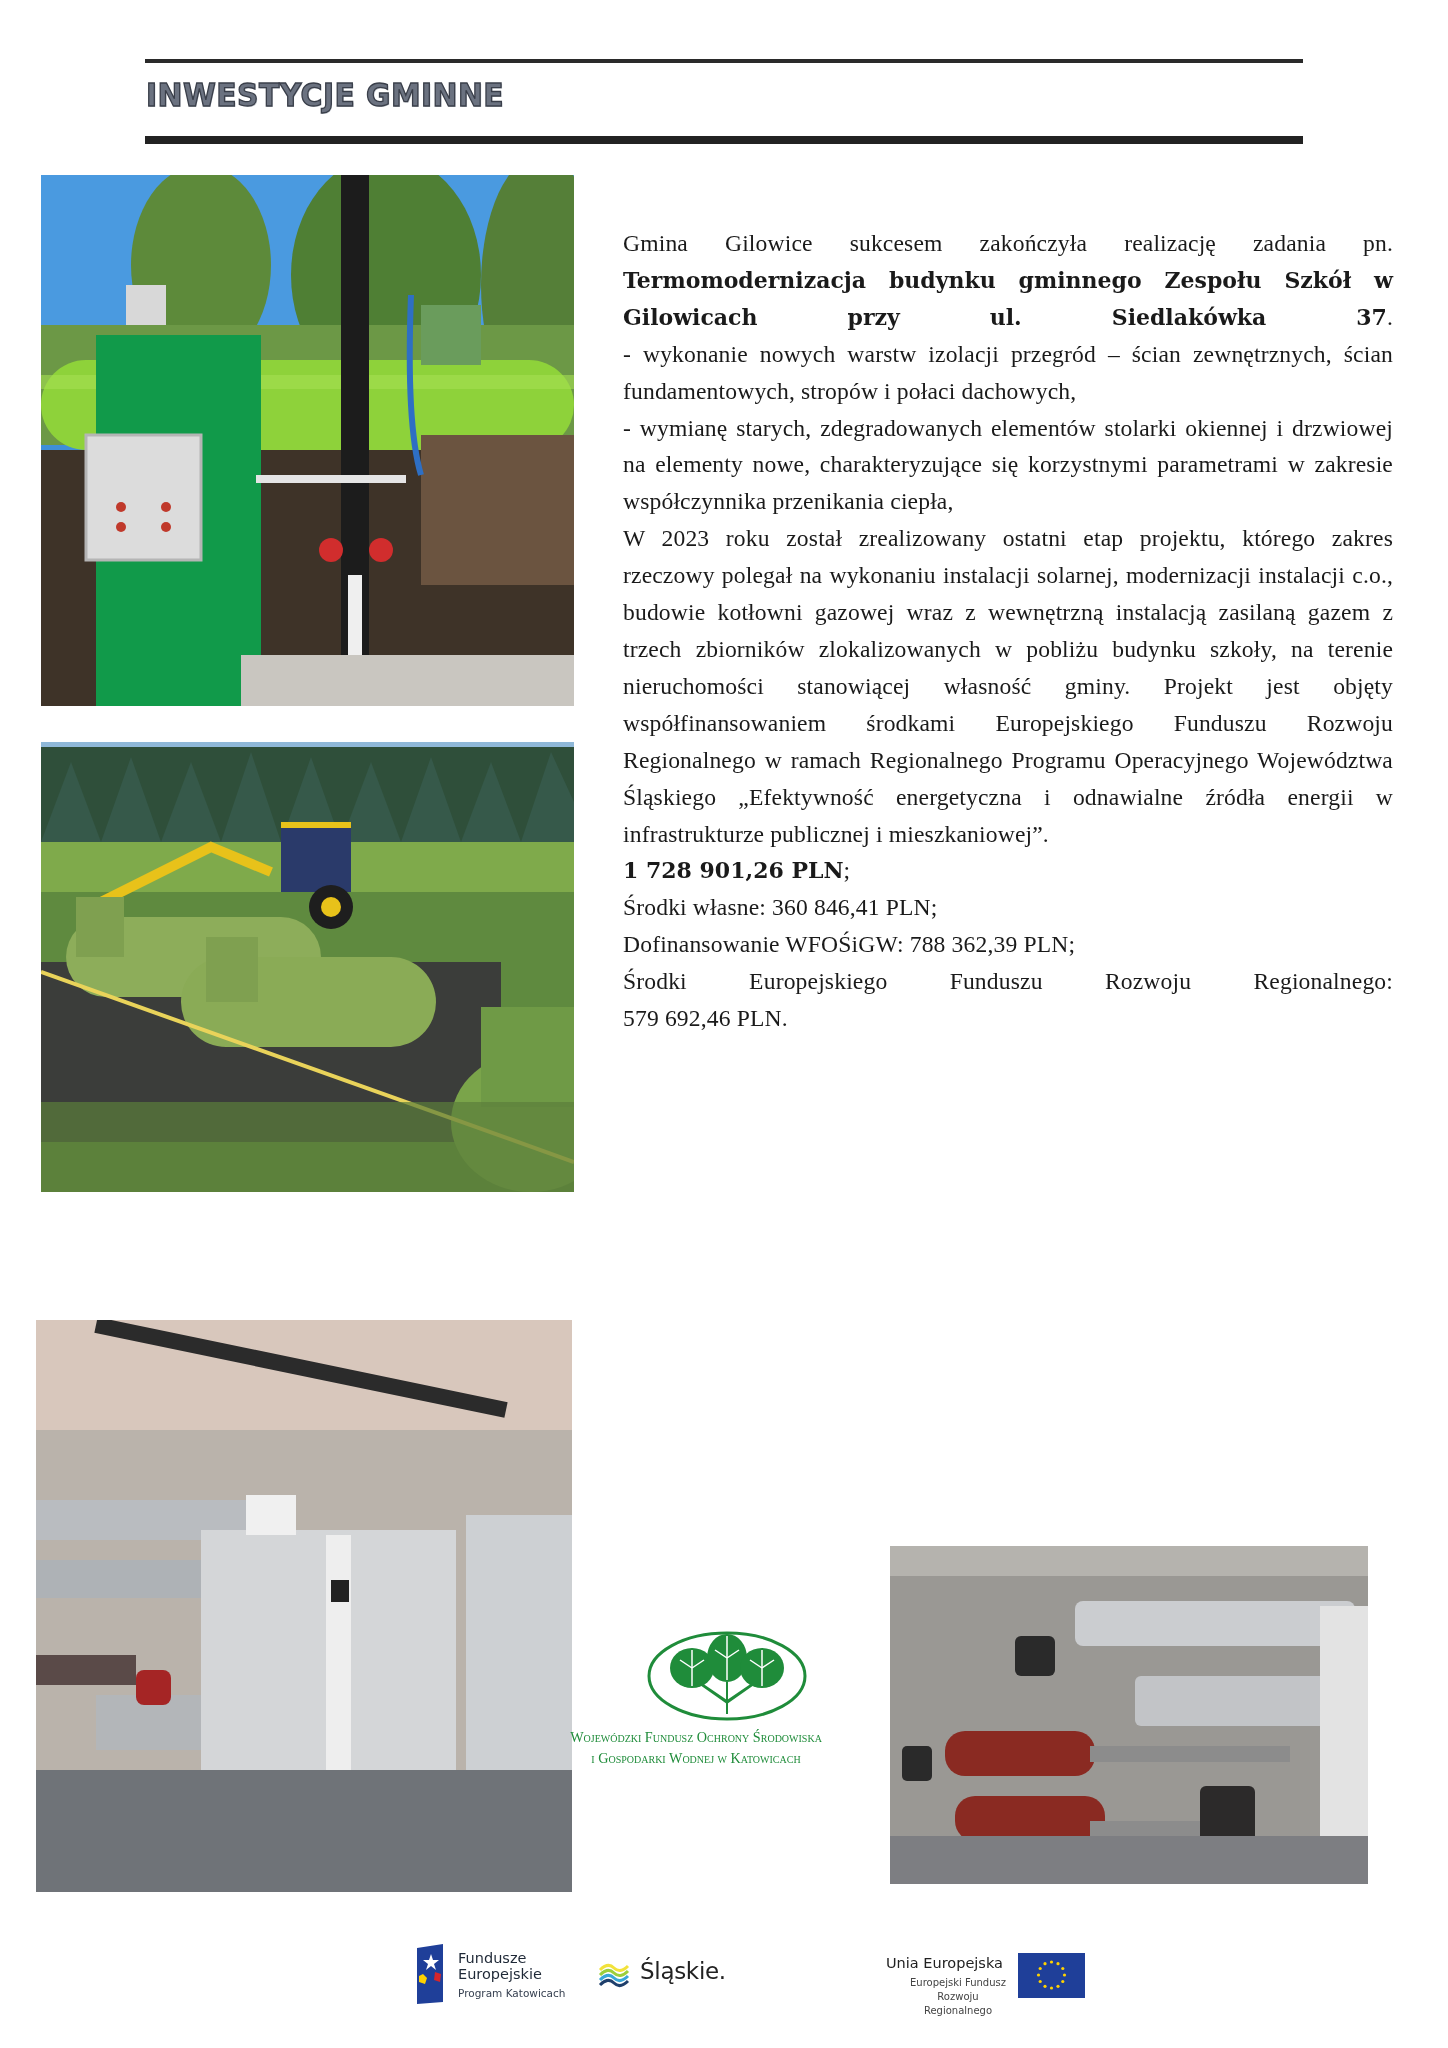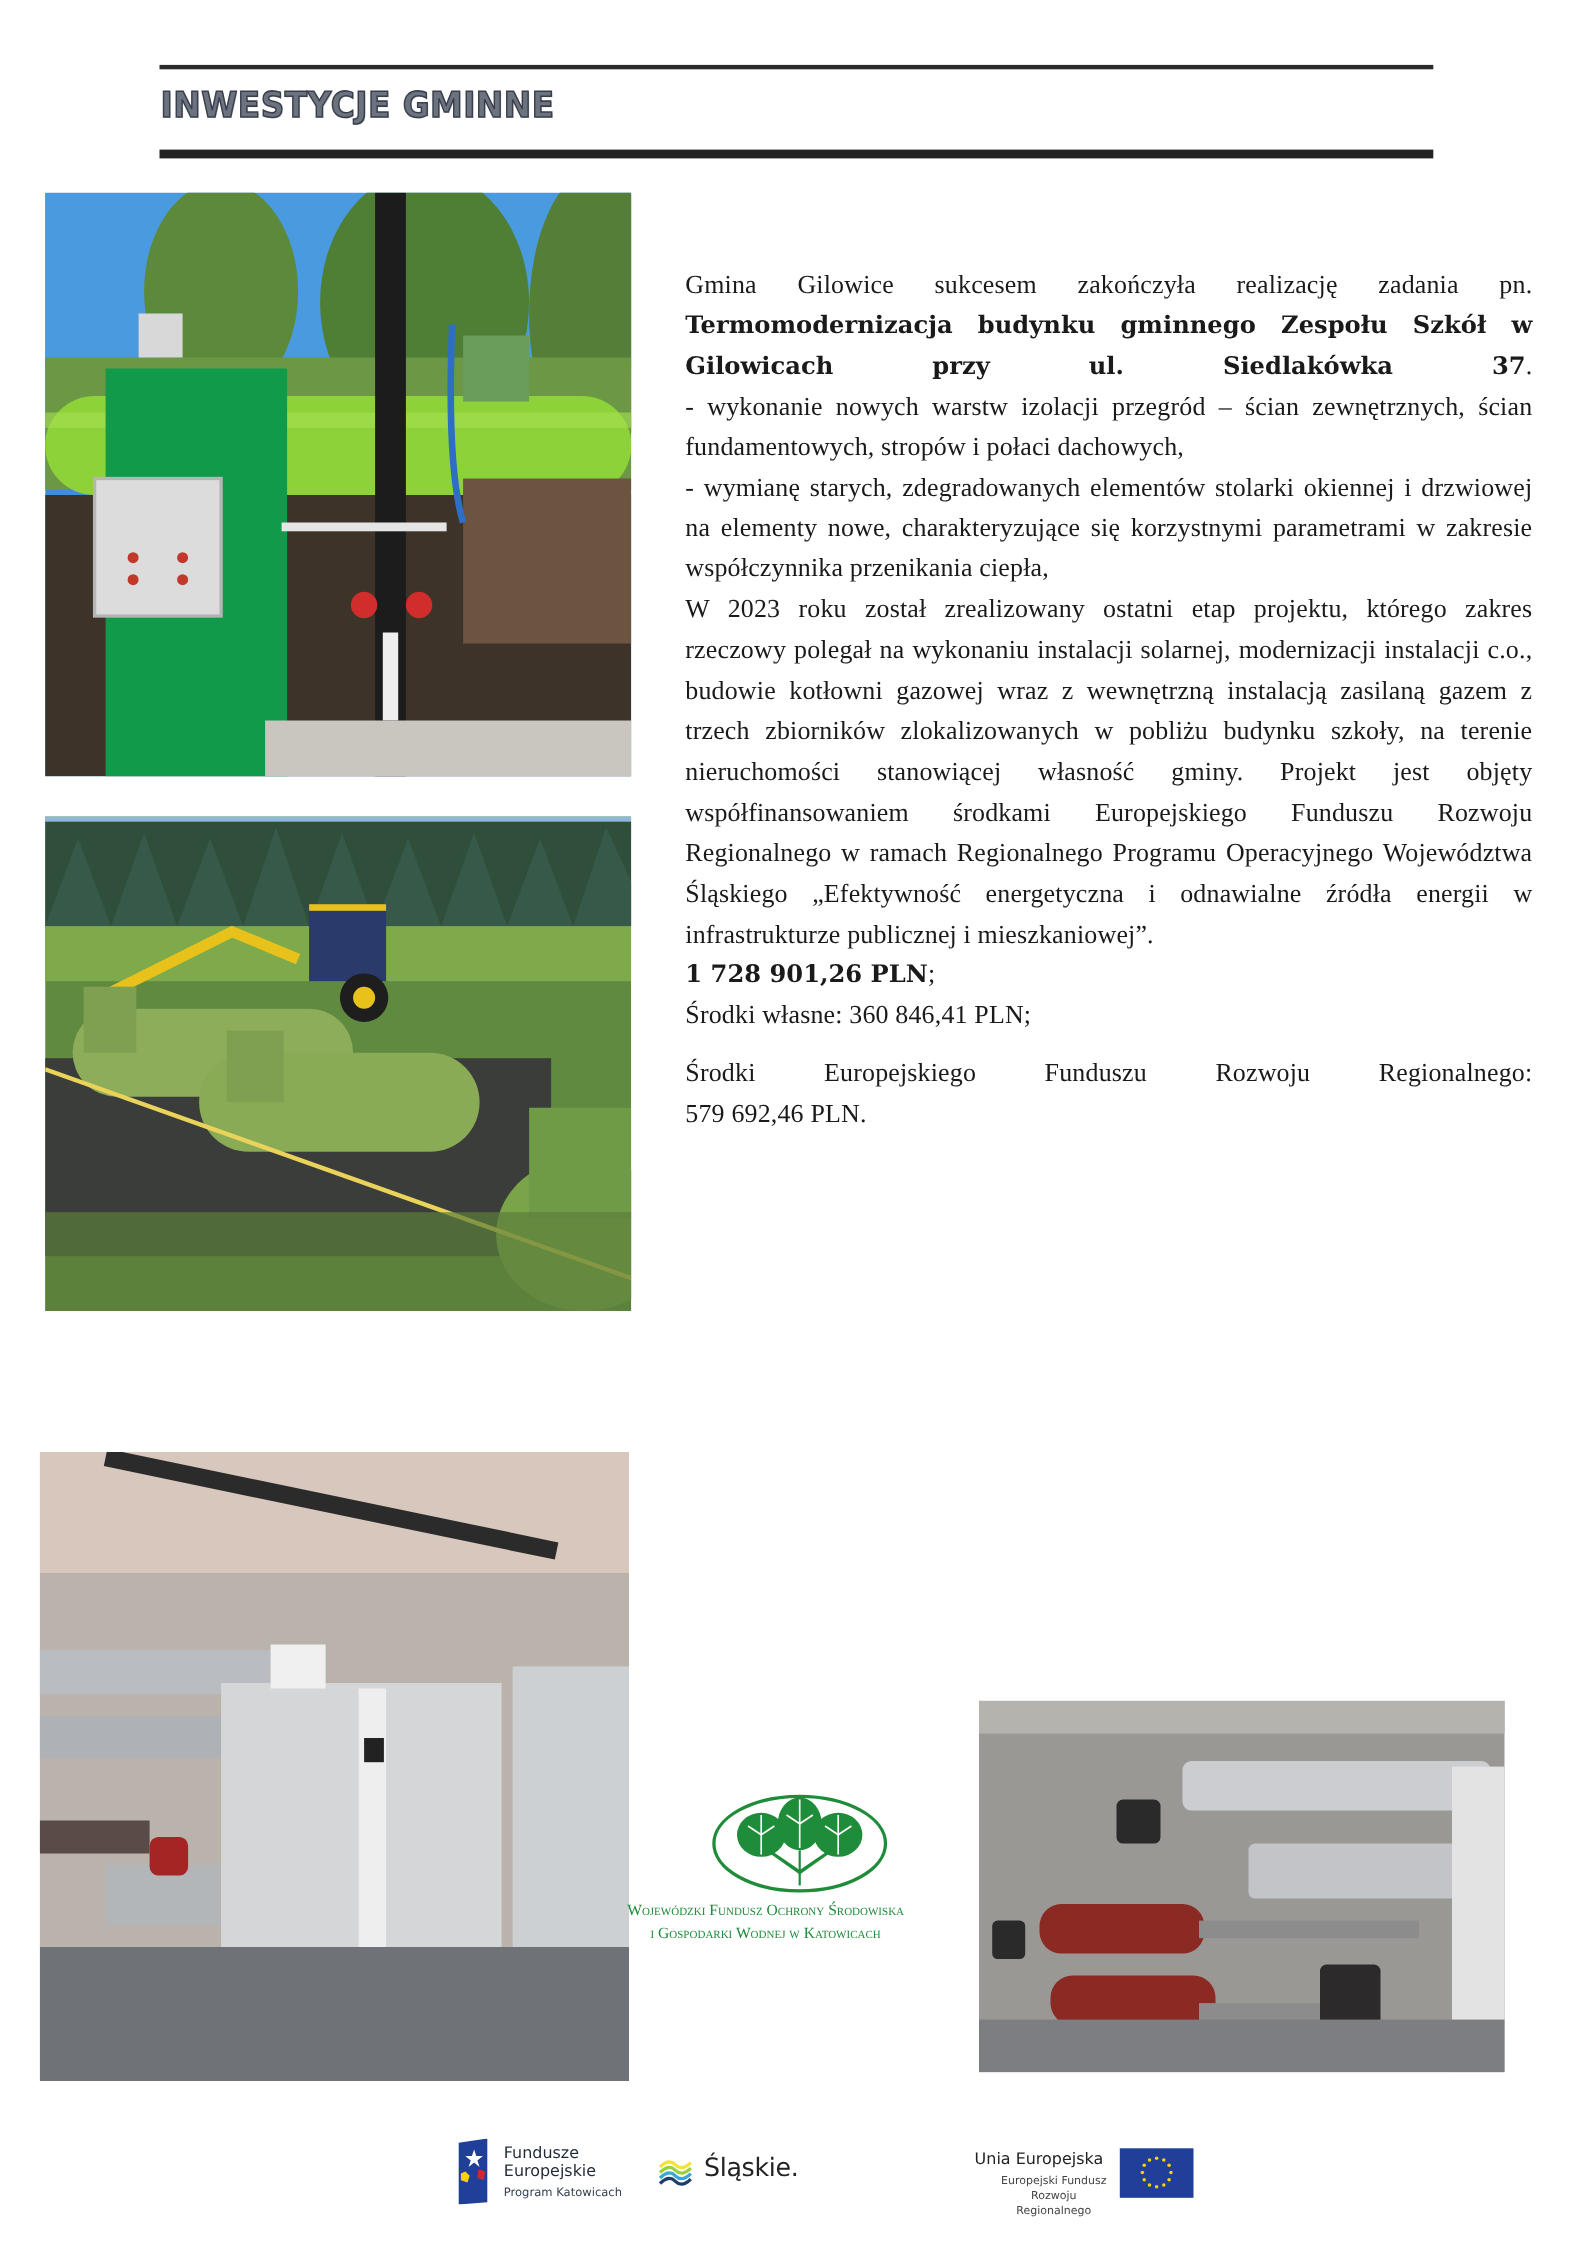--- a/index.html
+++ b/index.html
@@ -21,21 +21,21 @@
   .photo-2 { left: 41px; top: 742px; width: 533px; height: 450px; }
   .photo-3 { left: 36px; top: 1320px; width: 536px; height: 572px; }
   .photo-4 { left: 890px; top: 1546px; width: 478px; height: 338px; }
 
   .article {
     left: 623px; top: 225px; width: 770px; font-size: 23.6px; line-height: 36.9px;
     text-align: justify; font-family: "Liberation Serif", serif; letter-spacing: 0.15px;
   }
   .article p { margin: 0; }
   .article b { font-family: "DejaVu Serif", serif; font-size: 22px; letter-spacing: 0; }
-  .article .jl { text-align-last: justify; margin-top: 16px; }
+  .article .jl { text-align-last: justify; }
 
   .wfos { left: 592px; top: 1628px; width: 270px; height: 140px; }
   .wfos-text { left: 560px; top: 1727px; width: 272px; text-align: center; color: #1f8c3a; font-family: "Liberation Serif", serif; font-size: 14.2px; line-height: 21px; font-variant: small-caps; }
 
   .fe-logo { left: 415px; top: 1944px; width: 160px; height: 62px; }
   .fe-text1 { left: 458px; top: 1950px; font-family: "DejaVu Sans", sans-serif; font-size: 14.5px; line-height: 16px; color: #1f2937; }
   .fe-text2 { left: 458px; top: 1987px; font-family: "DejaVu Sans", sans-serif; font-size: 10.5px; color: #374151; }
   .sl-logo { left: 596px; top: 1958px; width: 36px; height: 32px; }
   .sl-text { left: 640px; top: 1958px; font-family: "DejaVu Sans", sans-serif; font-size: 23px; color: #222; letter-spacing: -0.3px; }
   .ue-text1 { left: 886px; top: 1955px; font-family: "DejaVu Sans", sans-serif; font-size: 14.5px; color: #222; }
@@ -144,20 +144,21 @@
 <div class="abs article">
   <p class="jl">
     <span>Gmina Gilowice sukcesem zakończyła realizację zadania pn.</span>
     <b>Termomodernizacja budynku gminnego Zespołu Szkół w Gilowicach przy ul. Siedlakówka 37</b><span>.</span>
   </p>
   <p>- wykonanie nowych warstw izolacji przegród – ścian zewnętrznych, ścian fundamentowych, stropów i połaci dachowych,</p>
   <p>- wymianę starych, zdegradowanych elementów stolarki okiennej i drzwiowej na elementy nowe, charakteryzujące się korzystnymi parametrami w zakresie współczynnika przenikania ciepła,</p>
   <p>W 2023 roku został zrealizowany ostatni etap projektu, którego zakres rzeczowy polegał na wykonaniu instalacji solarnej, modernizacji instalacji c.o., budowie kotłowni gazowej wraz z wewnętrzną instalacją zasilaną gazem z trzech zbiorników zlokalizowanych w pobliżu budynku szkoły, na terenie nieruchomości stanowiącej własność gminy. Projekt jest objęty współfinansowaniem środkami Europejskiego Funduszu Rozwoju Regionalnego w ramach Regionalnego Programu Operacyjnego Województwa Śląskiego „Efektywność energetyczna i odnawialne źródła energii w infrastrukturze publicznej i mieszkaniowej”.</p>
   <p><b>1 728 901,26 PLN</b><span>;</span></p>
   <p>Środki własne: 360 846,41 PLN;</p>
+  <p>Dofinansowanie WFOŚiGW: 788 362,39 PLN;</p>
   <p class="jl">Środki Europejskiego Funduszu Rozwoju Regionalnego:</p>
   <p>579 692,46 PLN.</p>
 </div>
 
 <div class="abs wfos">
   <svg viewBox="0 0 270 140" width="270" height="140">
     <ellipse cx="135" cy="48" rx="78" ry="43" fill="none" stroke="#1f8c3a" stroke-width="3"></ellipse>
     <g fill="#1f8c3a">
       <ellipse cx="100" cy="40" rx="22" ry="20"></ellipse>
       <ellipse cx="135" cy="30" rx="20" ry="24"></ellipse>

